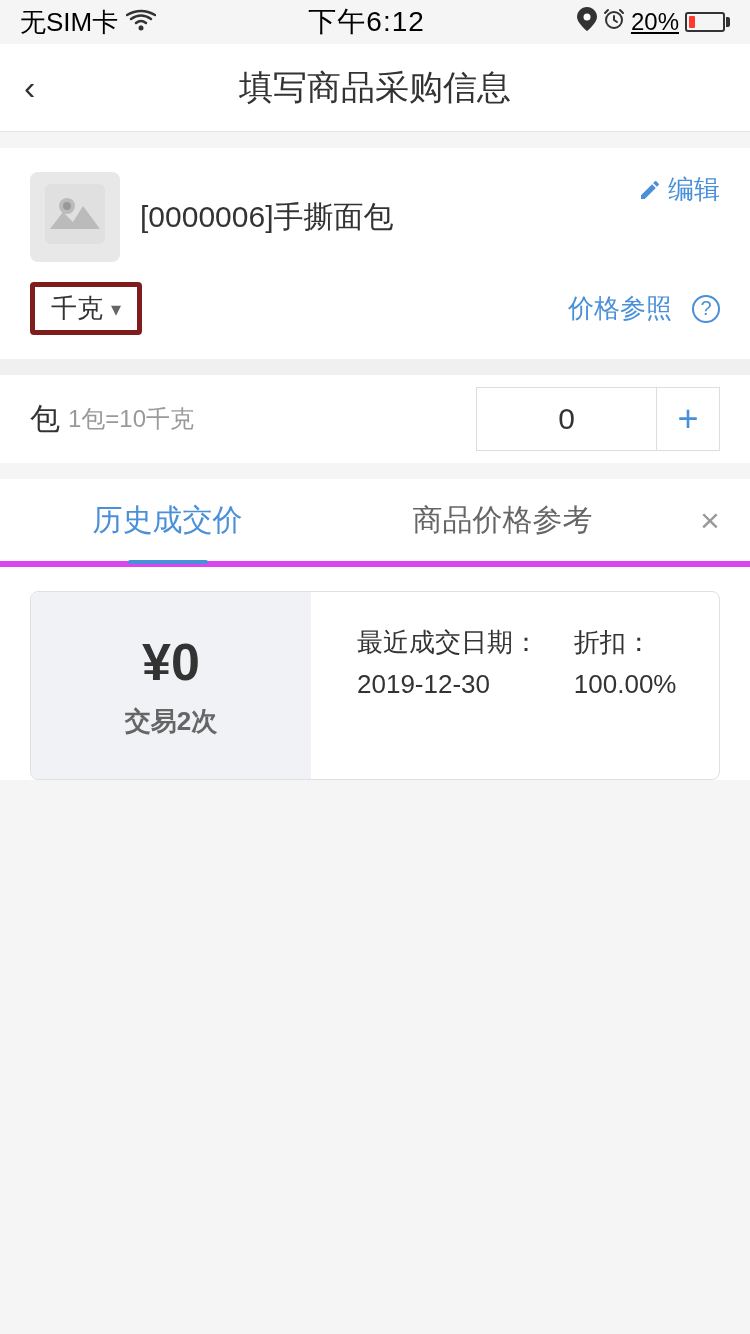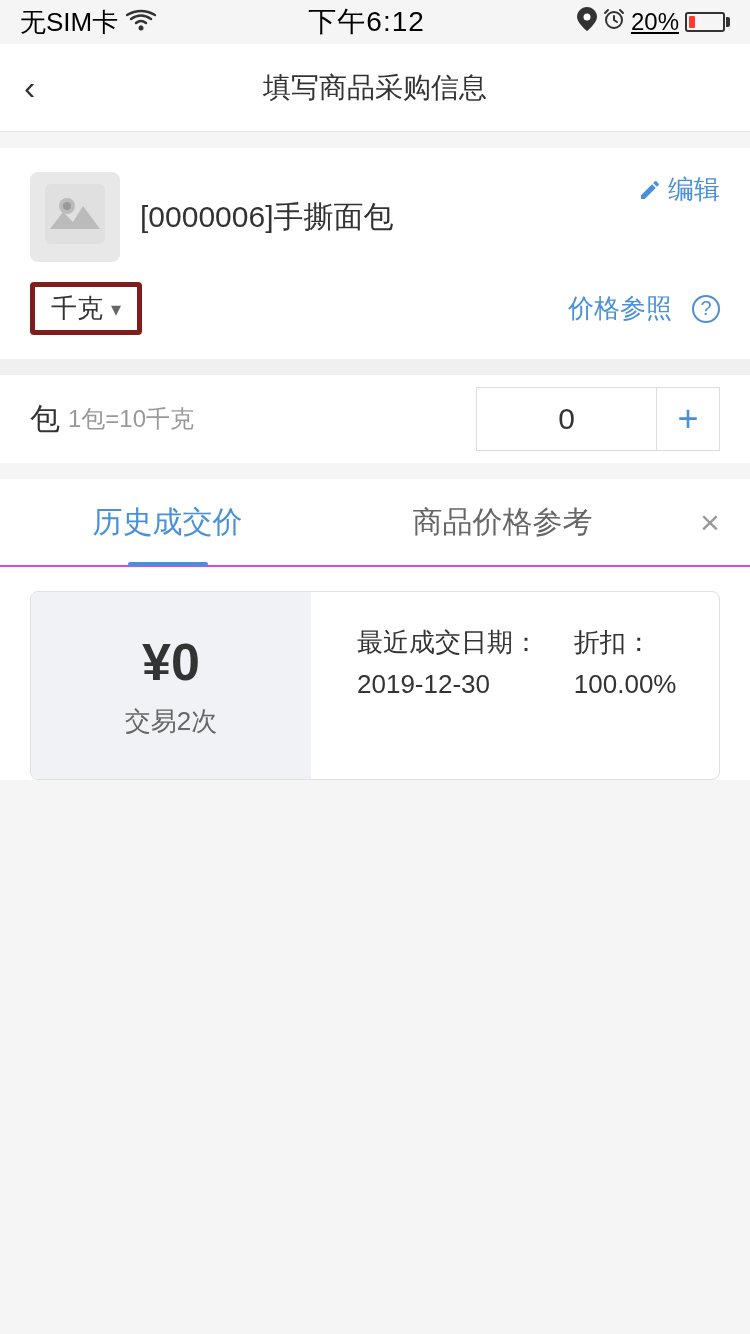--- a/index.html
+++ b/index.html
@@ -82,21 +82,21 @@
       border-bottom: 1px solid #e5e5e5;
     }
     .nav-back {
       position: absolute;
       left: 24px;
       font-size: 34px;
       color: #333;
       cursor: pointer;
     }
     .nav-title {
-      font-size: 28px;
+      font-size: 34px;
       font-weight: 500;
       color: #333;
     }
 
     
     .product-section {
       background: #ffffff;
       margin-top: 16px;
       padding: 24px 30px;
     }
@@ -247,21 +247,21 @@
     }
 
     
     .tabs-section {
       background: #ffffff;
       margin-top: 16px;
     }
     .tabs-header {
       display: flex;
       align-items: center;
-      border-bottom: 2px solid #d946ef;
+      border-bottom: 6px solid #d946ef;
       position: relative;
       height: 88px;
     }
     .tab-item {
       flex: 1;
       height: 88px;
       display: flex;
       align-items: center;
       justify-content: center;
       font-size: 30px;
@@ -315,20 +315,21 @@
     }
     .history-price {
       font-size: 52px;
       font-weight: 600;
       color: #333;
     }
     .history-trades {
       font-size: 26px;
       color: #666;
       margin-top: 12px;
+      font-weight: bold;
     }
     .history-right {
       flex: 1;
       padding: 30px 30px;
       display: flex;
       flex-direction: row;
       justify-content: space-between;
       gap: 16px;
       margin-left: 16px;
     }

